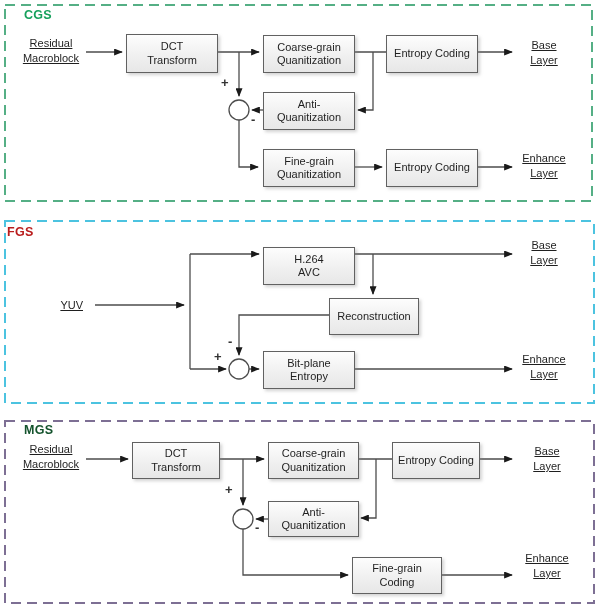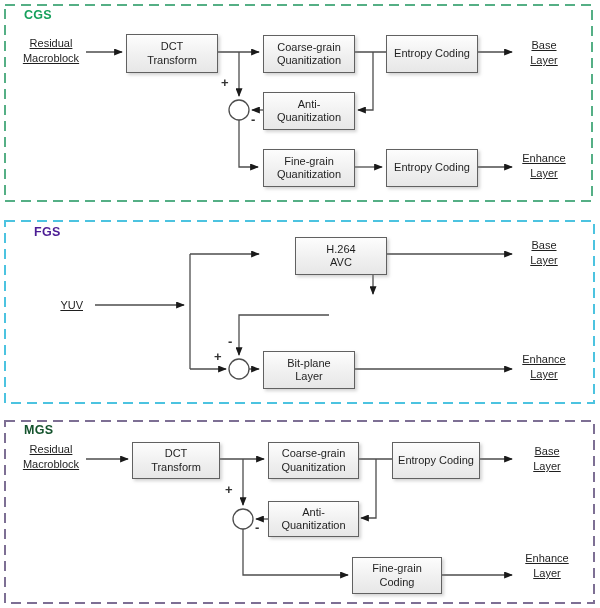--- a/index.html
+++ b/index.html
@@ -92,26 +92,27 @@
   <div class="node" style="left:263px;top:149px;width:90px;height:36px;">Fine-grain
 Quanitization</div>
   <div class="node" style="left:386px;top:149px;width:90px;height:36px;">Entropy Coding</div>
   <div class="label" style="left:511px;top:38px;width:66px;">Base
 Layer</div>
   <div class="label" style="left:511px;top:151px;width:66px;">Enhance
 Layer</div>
   <span class="sign" style="left:221px;top:78px;">+</span>
   <span class="sign" style="left:251px;top:115px;">-</span>
 
-  <div class="sec-title" style="left: 34px; top: 225px; color: #4c1d95;">FGS</div>
+  <div class="sec-title" style="left: 7px; top: 225px; color: #b91c1c;">FGS</div>
   <div class="label" style="left:27px;top:298px;width:56px;text-align:right;">YUV</div>
-  <div class="node" style="left:263px;top:237px;width:90px;height:36px;margin-left:32px;">H.264
+  <div class="node" style="left:263px;top:247px;width:90px;height:36px;">H.264
 AVC</div>
+  <div class="node" style="left:329px;top:298px;width:88px;height:35px;">Reconstruction</div>
   <div class="node" style="left:263px;top:351px;width:90px;height:36px;">Bit-plane
-Layer</div>
+Entropy</div>
   <div class="label" style="left:511px;top:238px;width:66px;">Base
 Layer</div>
   <div class="label" style="left:511px;top:352px;width:66px;">Enhance
 Layer</div>
   <span class="sign" style="left:214px;top:352px;">+</span>
   <span class="sign" style="left:228px;top:337px;">-</span>
 
   <div class="sec-title" style="left: 24px; top: 423px; color: #14532d;">MGS</div>
   <div class="label" style="left:12px;top:442px;width:78px;">Residual
 Macroblock</div>

